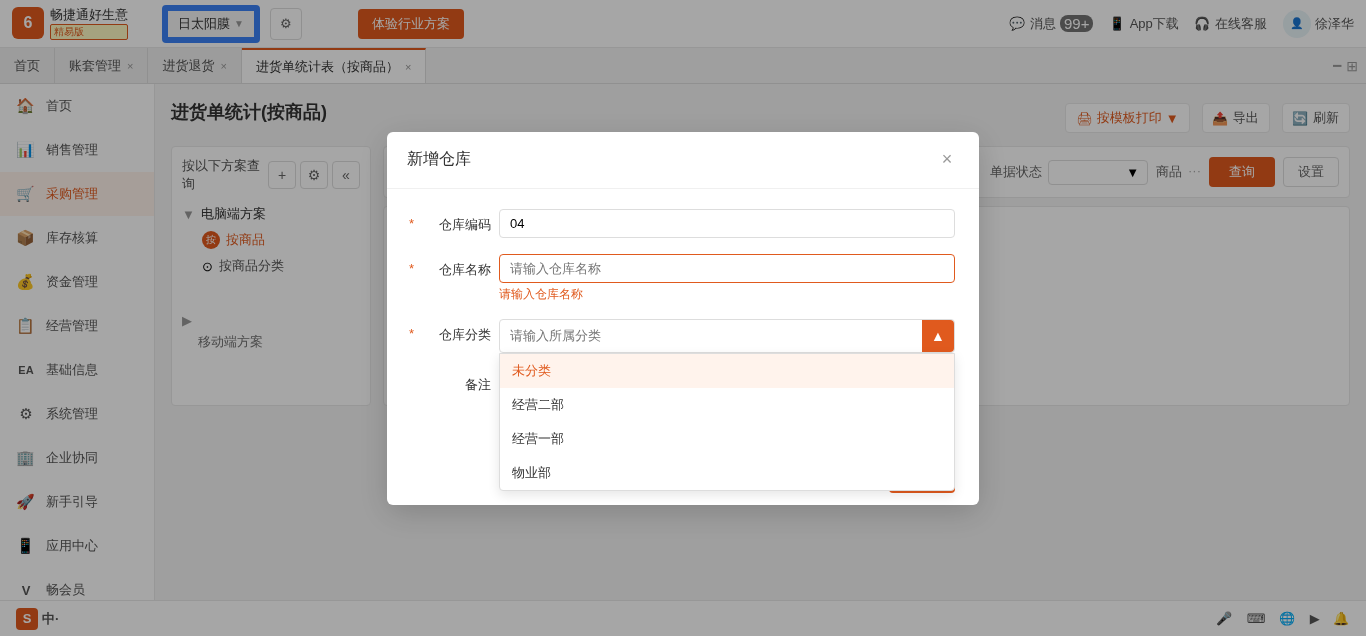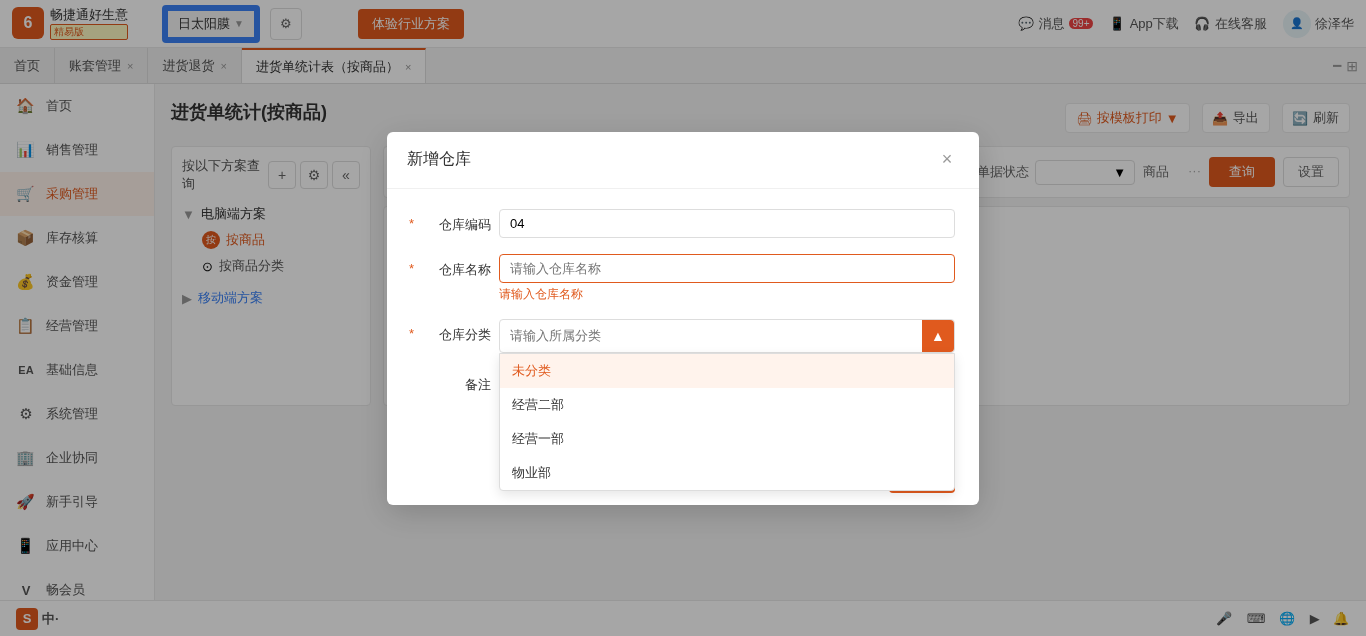--- a/index.html
+++ b/index.html
@@ -50,22 +50,22 @@
     }
     .header-right {
       margin-left: auto;
       display: flex; align-items: center; gap: 16px;
     }
     .header-right-item {
       display: flex; align-items: center; gap: 4px;
       cursor: pointer; color: #555; font-size: 13px;
     }
     .badge {
-      background: #ef4444; color: #fff;
-      font-size: 10px; border-radius: 8px;
+      background: #737373; color: #fff;
+      font-size: 15px; border-radius: 8px;
       padding: 0 4px; min-width: 18px;
       text-align: center;
     }
     .user-avatar {
       width: 28px; height: 28px;
       background: #e8f4f8; border-radius: 50%;
       display: flex; align-items: center; justify-content: center;
       font-size: 11px; color: #666;
     }
 
@@ -497,21 +497,21 @@
         <div class="scheme-tree-item indent" style="padding-left:20px;">
           <div class="scheme-icon">按</div>
           <span class="scheme-active" style="font-size:13px;">按商品</span>
         </div>
         <div class="scheme-tree-item indent" style="padding-left:20px;">
           <span style="font-size:13px;">⊙</span>
           <span style="font-size:13px; color:#555;">按商品分类</span>
         </div>
         <div class="scheme-tree-item" style="margin-top:6px;">
           <span style="color:#999;">▶</span>
-          <span style="font-size:13px; color:#3b82f6;">移动端方案</span>
+          <span style="font-size:13px; color:#737373;margin-top:44px;">移动端方案</span>
         </div>
       </div>
 
       <div style="flex:1; display:flex; flex-direction:column; gap:8px;">
 
         <div style="background:#fff; border:1px solid #e8e8e8; border-radius:4px; padding:10px;">
           <div style="display:flex; gap:8px; align-items:center; flex-wrap:wrap;">
 
             <div style="display:flex; align-items:center; gap:6px;">
               <span style="color:#666; font-size:13px;">单据日期</span>
@@ -527,21 +527,21 @@
             </div>
 
             <div style="display:flex; align-items:center; gap:6px; margin-left:auto;">
               <span style="color:#666; font-size:13px;">单据状态</span>
               <div class="filter-select" style="min-width:100px;">
                 <span></span>
                 <span>▼</span>
               </div>
             </div>
 
-            <div style="display:flex; align-items:flex-start; gap:19px;">
+            <div style="display:flex; align-items:flex-start; gap:6px;">
               <span style="color:#666; font-size:13px;">商品</span>
               <span style="color:#aaa; font-size:13px;">···</span>
             </div>
 
             <button class="query-btn">查询</button>
             <button class="set-btn">设置</button>
           </div>
         </div>
 
         <div style="background:#fff; border:1px solid #e8e8e8; border-radius:4px; padding:40px; text-align:center; flex:1; display:flex; flex-direction:column; align-items:center; justify-content:center; min-height:200px;">

